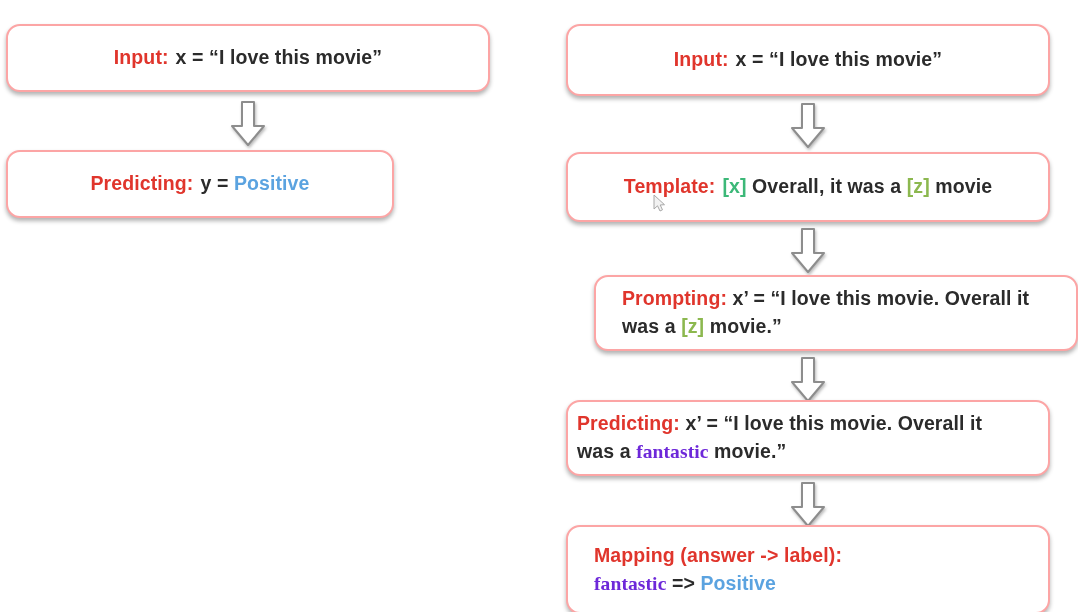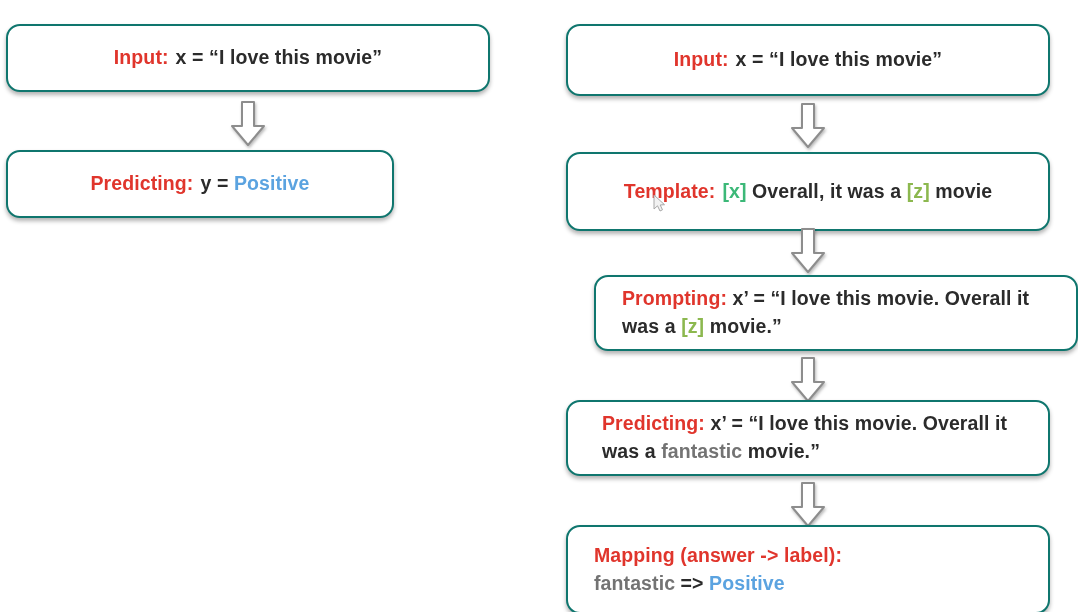--- a/index.html
+++ b/index.html
@@ -19,21 +19,21 @@
   .stage {
     position: absolute;
     inset: 0;
   }
 
   
   .node {
     position: absolute;
     box-sizing: border-box;
     background: #ffffff;
-    border: 2px solid #0f766e;
+    border: 2px solid #fca5a5;
     border-radius: 14px;
     box-shadow: 0 3px 4px rgba(0,0,0,0.30);
     display: flex;
     align-items: center;
     padding: 0 18px;
   }
   .node.center {
     justify-content: center;
   }
   .node.left {
@@ -46,21 +46,21 @@
     color: #2b2b2b;
     letter-spacing: 0.1px;
     line-height: 1.42;
     white-space: pre-wrap;
   }
   .stack { display: block; }
 
   
   .red    { color: #e0352c; }
   .blue   { color: #5ba3e0; }
-  .green  { color: #737373; }
+  .green  { color: #6d28d9; font-family: Liberation Serif, serif; }
   .greenx { color: #3cb878; }
   .greenz { color: #8cb84f; }
   .dark   { color: #2b2b2b; }
   .gap    { display: inline-block; width: 7px; }
 
   
   .arrow {
     position: absolute;
     filter: drop-shadow(1.5px 2.5px 1.5px rgba(0,0,0,0.28));
   }
@@ -90,37 +90,37 @@
   </div>
 
   <div class="node center" style="left:566px; top:24px; width:484px; height:72px;">
     <span class="line"><span class="red">Input:</span><span class="gap"></span><span class="dark">x = “I love this movie”</span></span>
   </div>
 
   <svg class="arrow" style="left:790px; top:103px;" width="36" height="46" viewBox="0 0 36 46">
     <polygon points="12,1 24,1 24,25 34,25 18,44 2,25 12,25" fill="#ffffff" stroke="#8d8d8d" stroke-width="2" stroke-linejoin="round"></polygon>
   </svg>
 
-  <div class="node center" style="left:566px; top:152px; width:484px; height:79px;">
+  <div class="node center" style="left:566px; top:152px; width:484px; height:70px;">
     <span class="line"><span class="red">Template:</span><span class="gap"></span><span class="greenx">[x]</span><span class="dark"> Overall, it was a </span><span class="greenz">[z]</span><span class="dark"> movie</span></span>
   </div>
 
   <svg class="arrow" style="left:790px; top:228px;" width="36" height="46" viewBox="0 0 36 46">
     <polygon points="12,1 24,1 24,25 34,25 18,44 2,25 12,25" fill="#ffffff" stroke="#8d8d8d" stroke-width="2" stroke-linejoin="round"></polygon>
   </svg>
 
   <div class="node left" style="left:566px; top:275px; width:484px; height:76px; padding-left:26px;margin-left:28px;">
     <span class="line stack"><span class="red">Prompting:</span> <span class="dark">x’ = “I love this movie. Overall it</span><br><span class="dark">was a </span><span class="greenz">[z]</span><span class="dark"> movie.”</span></span>
   </div>
 
   <svg class="arrow" style="left:790px; top:357px;" width="36" height="46" viewBox="0 0 36 46">
     <polygon points="12,1 24,1 24,25 34,25 18,44 2,25 12,25" fill="#ffffff" stroke="#8d8d8d" stroke-width="2" stroke-linejoin="round"></polygon>
   </svg>
 
-  <div class="node left" style="left:566px; top:400px; width:484px; height:76px; padding-left:34px;">
+  <div class="node left" style="left:566px; top:400px; width:484px; height:76px; padding-left:9px;">
     <span class="line stack"><span class="red">Predicting:</span> <span class="dark">x’ = “I love this movie. Overall it</span><br><span class="dark">was a </span><span class="green">fantastic</span><span class="dark"> movie.”</span></span>
   </div>
 
   <svg class="arrow" style="left:790px; top:482px;" width="36" height="46" viewBox="0 0 36 46">
     <polygon points="12,1 24,1 24,25 34,25 18,44 2,25 12,25" fill="#ffffff" stroke="#8d8d8d" stroke-width="2" stroke-linejoin="round"></polygon>
   </svg>
 
   <div class="node left" style="left:566px; top:525px; width:484px; height:89px; padding-left:26px;">
     <span class="line stack"><span class="red">Mapping (answer -&gt; label):</span><br><span class="green">fantastic</span><span class="dark"> =&gt; </span><span class="blue">Positive</span></span>
   </div>

